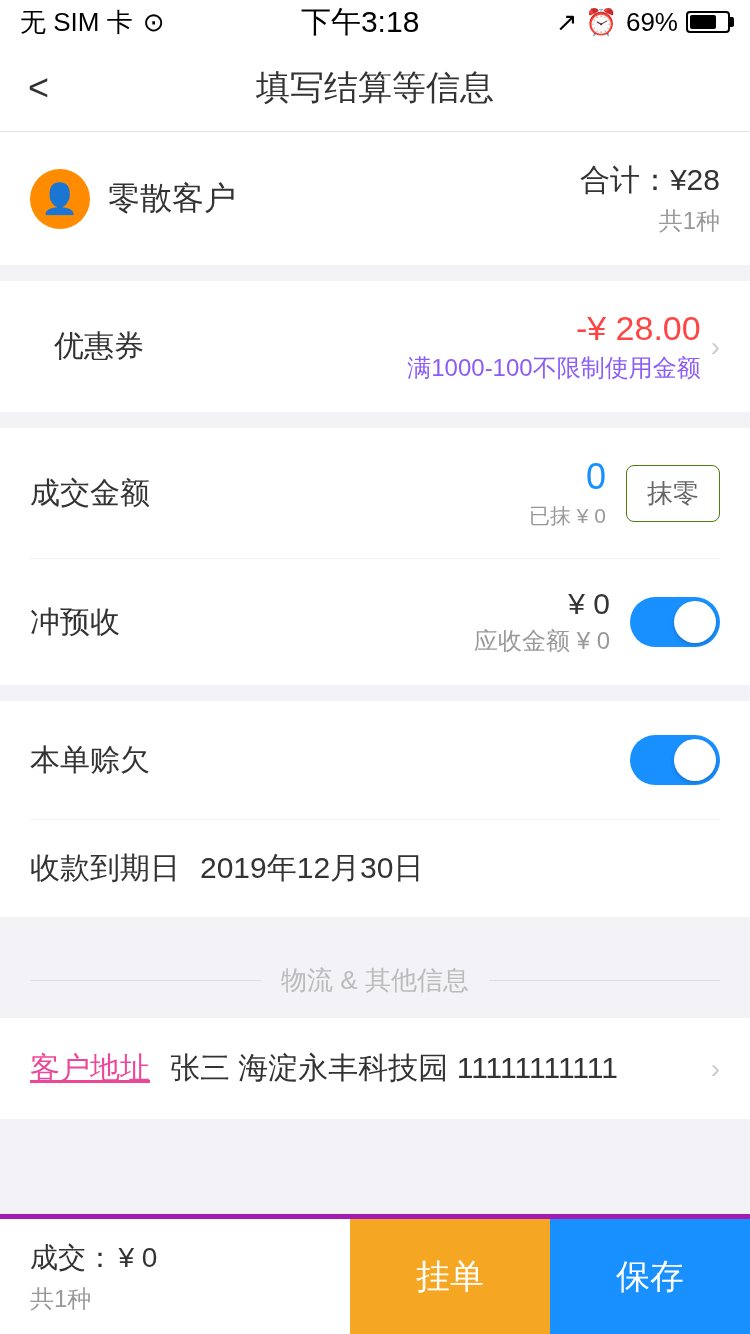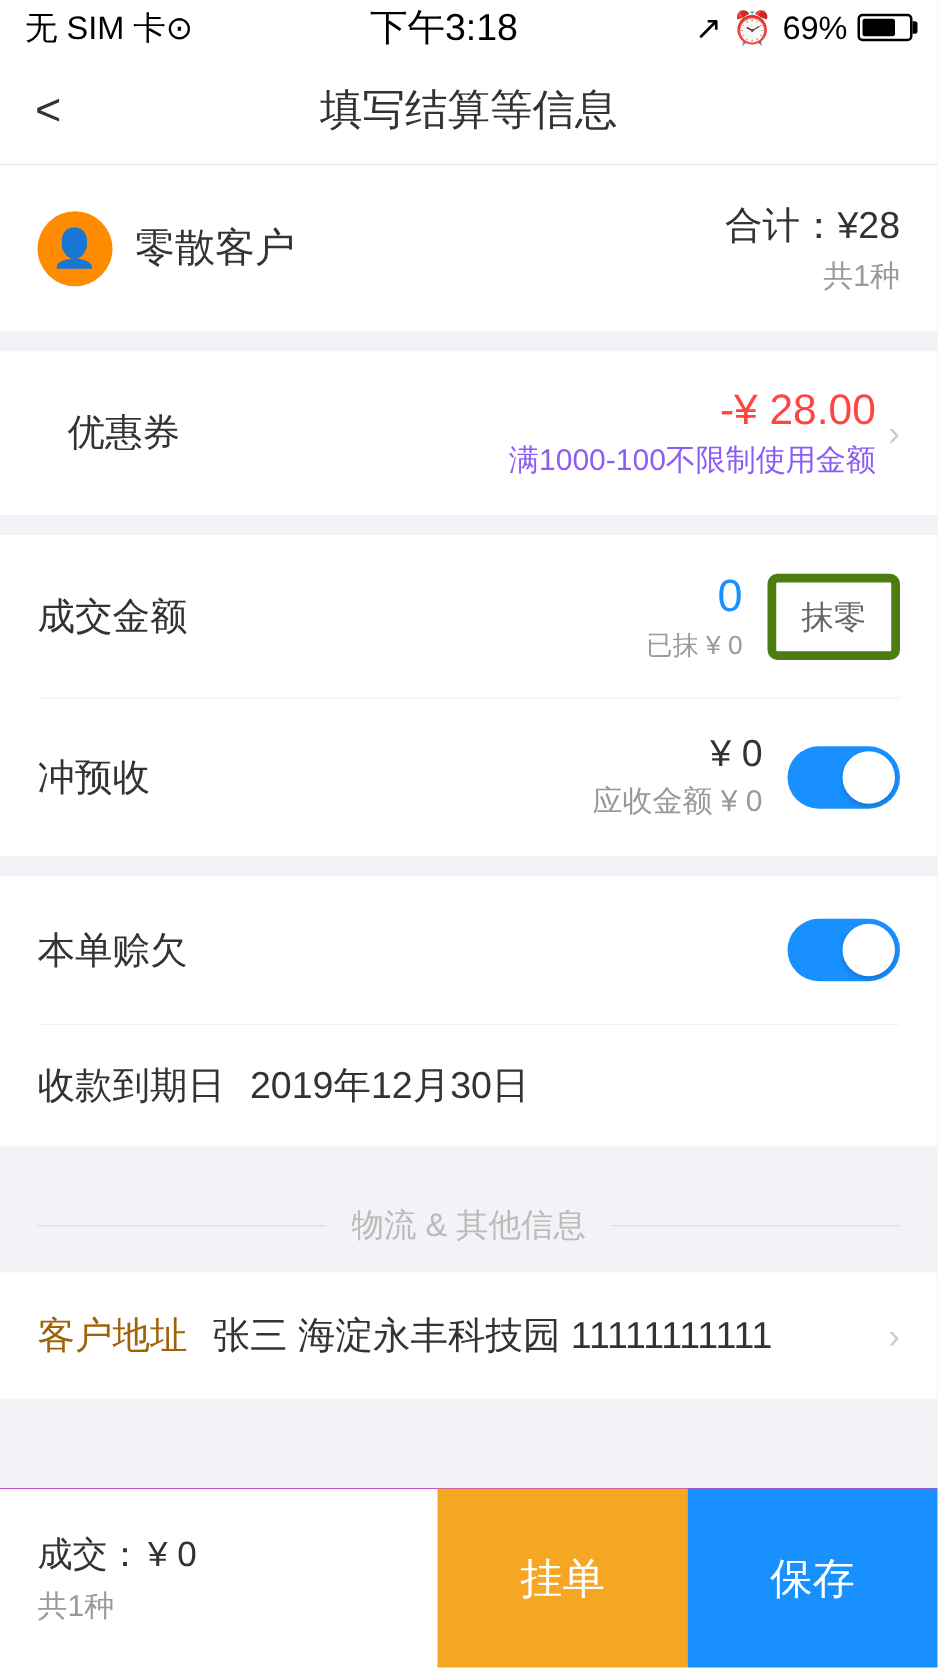--- a/index.html
+++ b/index.html
@@ -20,20 +20,21 @@
       background: #fff;
       display: flex;
       align-items: center;
       justify-content: space-between;
       padding: 0 20px;
       font-size: 28px;
     }
     .status-left {
       display: flex;
       align-items: center;
+      gap: 10px;
       font-size: 26px;
       color: #000;
     }
     .status-center {
       font-size: 30px;
       font-weight: 500;
       color: #000;
     }
     .status-right {
       display: flex;
@@ -213,21 +214,21 @@
       font-size: 36px;
       color: #1890ff;
       font-weight: 500;
     }
     .transaction-sub {
       font-size: 21px;
       color: #999;
       margin-top: 4px;
     }
     .round-zero-btn {
-      border: 7px solid #4d7c0f;
+      border: 1px solid #4d7c0f;
       border-radius: 8px;
       padding: 10px 20px;
       font-size: 26px;
       color: #666;
       background: #fff;
       cursor: pointer;
     }
 
     
     .prereceive-value {
@@ -303,45 +304,46 @@
       margin-top: 16px;
     }
     .address-row {
       padding: 30px 0;
       display: flex;
       align-items: center;
       justify-content: space-between;
     }
     .address-label {
       font-size: 30px;
-      color: #a16207;
+      color: #ec4899;
       flex-shrink: 0;
       margin-right: 20px;
+      text-decoration: underline;
     }
     .address-value {
       font-size: 30px;
       color: #333;
       flex: 1;
     }
 
     
     .bottom-spacer {
       height: 140px;
     }
 
     
     .bottom-bar {
       position: fixed;
       bottom: 0;
       width: 750px;
-      height: 144px;
-      background: #fff;
-      display: flex;
-      align-items: center;
-      border-top: 1px solid #a21caf;
+      height: 120px;
+      background: #fff;
+      display: flex;
+      align-items: center;
+      border-top: 5px solid #a21caf;
     }
     .bottom-info {
       padding: 0 30px;
       flex: 1;
     }
     .bottom-count {
       font-size: 24px;
       color: #999;
       margin-top: 6px;
     }

